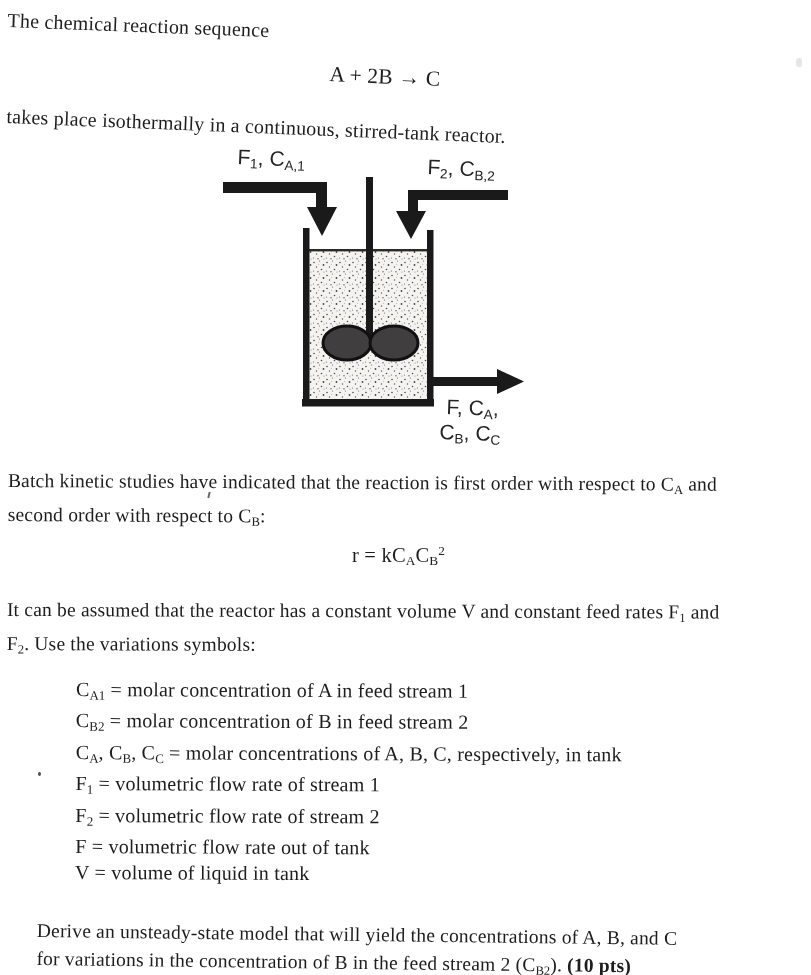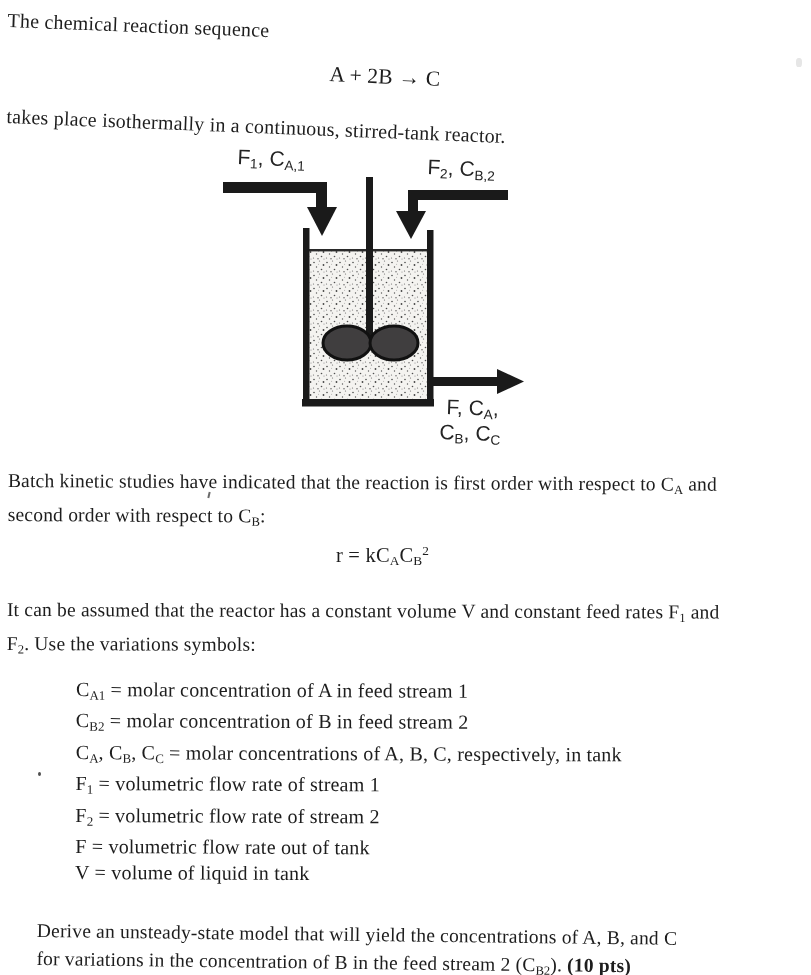--- a/index.html
+++ b/index.html
@@ -80,21 +80,21 @@
 
 <div class="abs dlabel" style="left:447px;top:395px;transform:rotate(2deg);"><span>F, C</span><span class="sub">A</span><span>,</span></div>
 
 <div class="abs dlabel" style="left:440px;top:420px;transform:rotate(2deg);"><span>C</span><span class="sub">B</span><span>, C</span><span class="sub">C</span></div>
 
 <div class="abs txt" style="left:8px;top:467px;line-height:27.5px;transform:rotate(0.3deg);">
   <div class="line"><span>Batch kinetic studies have indicated that the reaction is first order with respect to C</span><span class="sub">A</span><span> and</span></div>
   <div class="line"><span>second order with respect to C</span><span class="sub">B</span><span>:</span></div>
 </div>
 
-<div class="abs txt" style="left:336px;top:543px;font-size:20.5px;"><span>r = kC</span><span class="sub">A</span><span>C</span><span class="sub">B</span><span class="sup">2</span></div>
+<div class="abs txt" style="left:352px;top:543px;font-size:20.5px;"><span>r = kC</span><span class="sub">A</span><span>C</span><span class="sub">B</span><span class="sup">2</span></div>
 
 <div class="abs txt" style="left:7px;top:596px;line-height:28px;transform:rotate(0.2deg);">
   <div class="line"><span>It can be assumed that the reactor has a constant volume V and constant feed rates F</span><span class="sub">1</span><span> and</span></div>
   <div class="line"><span>F</span><span class="sub">2</span><span>.  Use the variations symbols:</span></div>
 </div>
 
 <div class="abs txt" style="left:76px;top:677px;font-size:20px;line-height:25.8px;transform:rotate(0.25deg);">
   <div class="line"><span>C</span><span class="sub">A1</span><span> = molar concentration of A in feed stream 1</span></div>
   <div class="line"><span>C</span><span class="sub">B2</span><span> = molar concentration of B in feed stream 2</span></div>
   <div class="line"><span>C</span><span class="sub">A</span><span>, C</span><span class="sub">B</span><span>, C</span><span class="sub">C</span><span> = molar concentrations of A, B, C, respectively, in tank</span></div>

